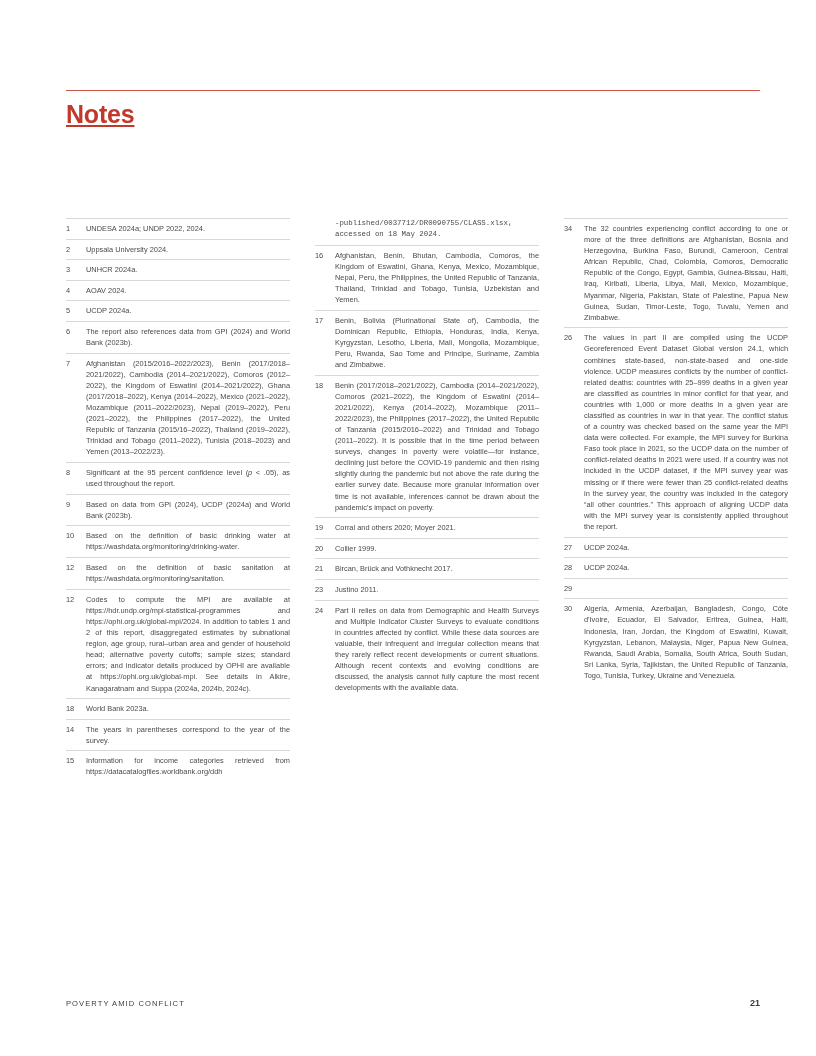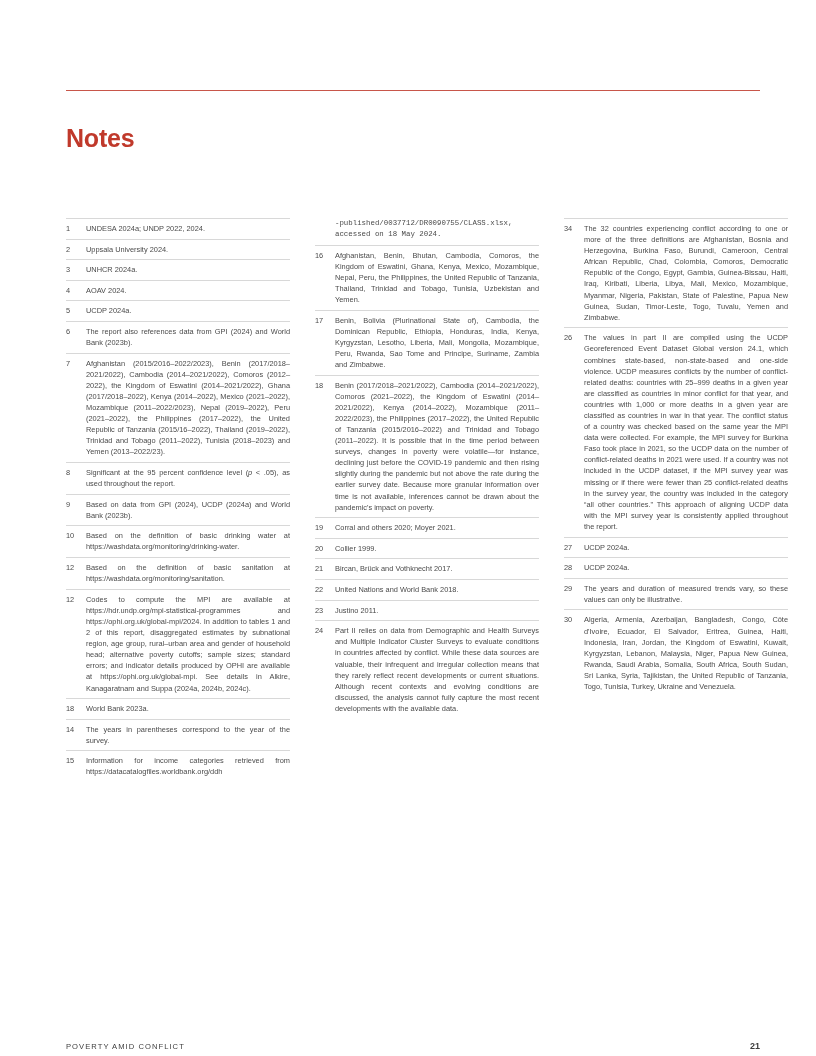--- a/index.html
+++ b/index.html
@@ -29,26 +29,27 @@
     position: absolute;
     left: 66px;
     top: 90px;
     width: 694px;
     height: 1px;
     background: #c8564a;
   }
   .page-title {
     position: absolute;
     left: 66px;
-    top: 108px;
+    top: 84px;
     font-size: 25px;
     font-weight: bold;
     letter-spacing: -0.2px;
     color: #c0392b;
     line-height: 1.1;
+    text-decoration: underline;
   }
 
   
   .columns {
     position: absolute;
     left: 66px;
     top: 218px;
     width: 694px;
     display: flex;
     gap: 25px;
@@ -104,21 +105,20 @@
 
   
   .footer {
     position: absolute;
     left: 66px;
     top: 998px;
     width: 694px;
     display: flex;
     justify-content: space-between;
     align-items: baseline;
-    margin-top: 43px;
   }
   .footer-title {
     font-size: 7.6px;
     letter-spacing: 1.05px;
     color: #3d3d3d;
     text-transform: uppercase;
   }
   .footer-page {
     font-size: 9px;
     font-weight: bold;
@@ -218,24 +218,20 @@
         </div>
         <div class="note">
           <div class="note-num">20</div>
           <div class="note-body">Collier 1999.</div>
         </div>
         <div class="note">
           <div class="note-num">21</div>
           <div class="note-body">Bircan, Brück and Vothknecht 2017.</div>
         </div>
         <div class="note">
-          <div class="note-num">22</div>
-          <div class="note-body">United Nations and World Bank 2018.</div>
-        </div>
-        <div class="note">
           <div class="note-num">23</div>
           <div class="note-body">Justino 2011.</div>
         </div>
         <div class="note">
           <div class="note-num">24</div>
           <div class="note-body">Part II relies on data from Demographic and Health Surveys and Multiple Indicator Cluster Surveys to evaluate conditions in countries affected by conflict. While these data sources are valuable, their infrequent and irregular collection means that they rarely reflect recent developments or current situations. Although recent contexts and evolving conditions are discussed, the analysis cannot fully capture the most recent developments with the available data.</div>
         </div>
       </div>
     <div class="col col-3">
         <div class="note">
@@ -249,21 +245,20 @@
         <div class="note">
           <div class="note-num">27</div>
           <div class="note-body">UCDP 2024a.</div>
         </div>
         <div class="note">
           <div class="note-num">28</div>
           <div class="note-body">UCDP 2024a.</div>
         </div>
         <div class="note">
           <div class="note-num">29</div>
-          <div class="note-body">The years and duration of measured trends vary, so these values can only be illustrative.</div>
         </div>
         <div class="note">
           <div class="note-num">30</div>
           <div class="note-body">Algeria, Armenia, Azerbaijan, Bangladesh, Congo, Côte d'Ivoire, Ecuador, El Salvador, Eritrea, Guinea, Haiti, Indonesia, Iran, Jordan, the Kingdom of Eswatini, Kuwait, Kyrgyzstan, Lebanon, Malaysia, Niger, Papua New Guinea, Rwanda, Saudi Arabia, Somalia, South Africa, South Sudan, Sri Lanka, Syria, Tajikistan, the United Republic of Tanzania, Togo, Tunisia, Turkey, Ukraine and Venezuela.</div>
         </div>
       </div>
   </div>
 
   <div class="footer">
     <div class="footer-title">POVERTY AMID CONFLICT</div>

